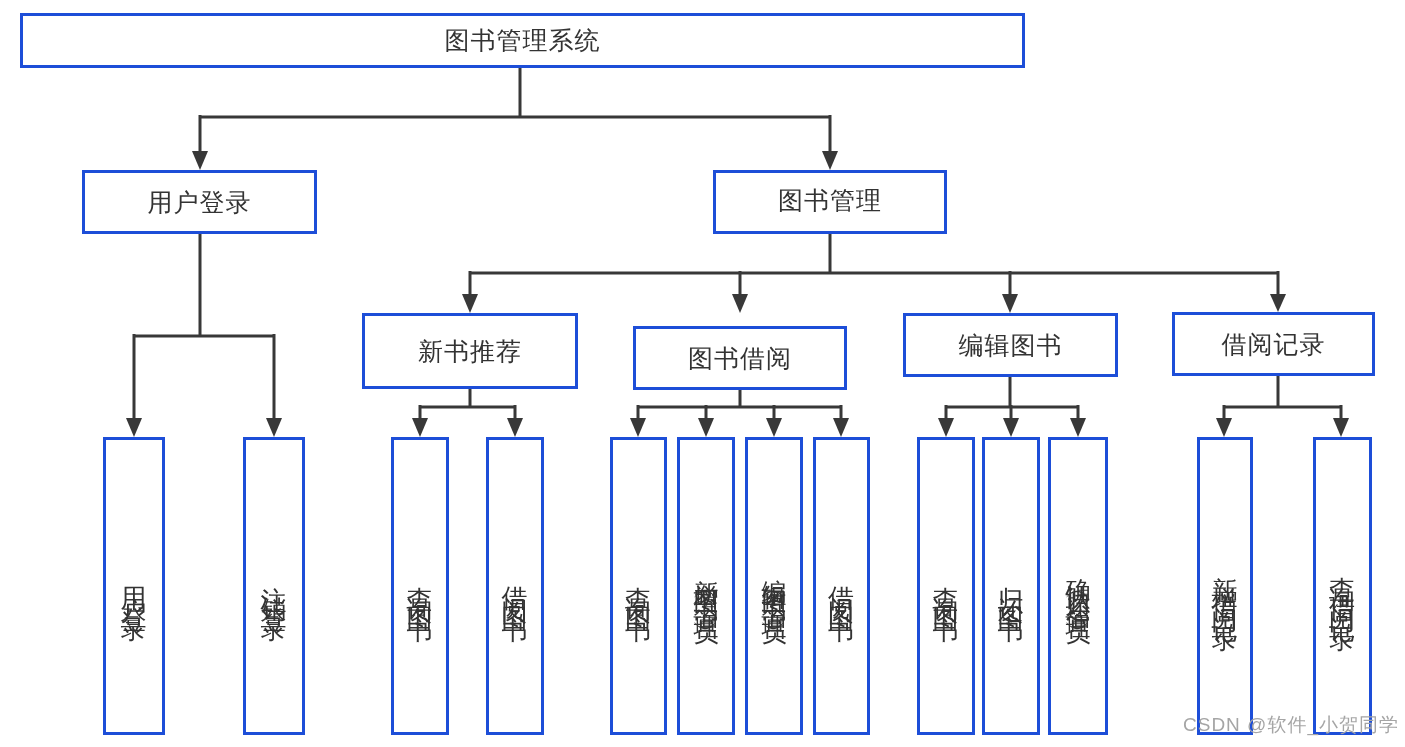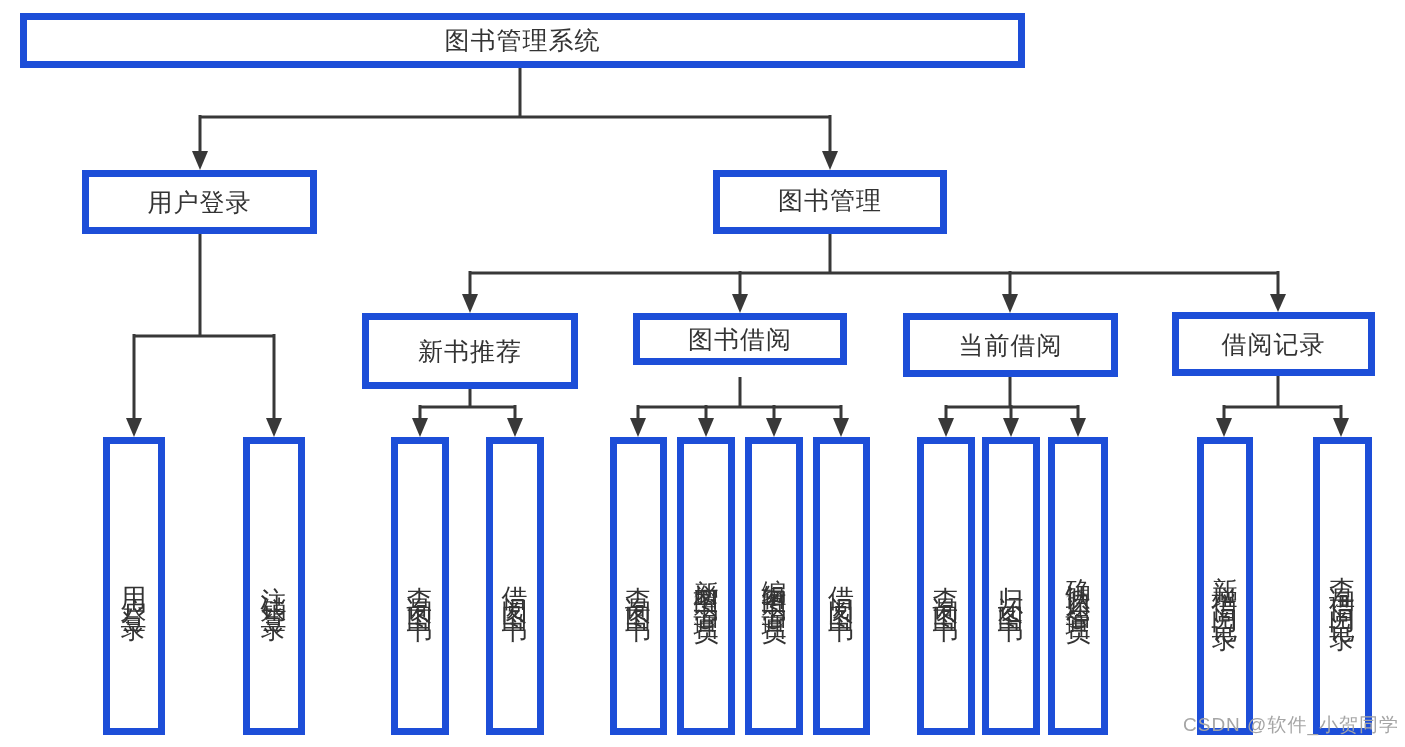--- a/index.html
+++ b/index.html
@@ -14,21 +14,21 @@
   }
   #connectors {
     position: absolute;
     left: 0; top: 0;
     width: 1405px; height: 747px;
     z-index: 1;
   }
   .node {
     position: absolute;
     background: #ffffff;
-    border: 7px solid #1d4ed8;
+    border: 3px solid #1d4ed8;
     color: #333333;
     display: flex;
     align-items: center;
     justify-content: center;
     z-index: 2;
     font-size: 25px;
     letter-spacing: 1px;
     line-height: 1;
   }
   .hnode { white-space: nowrap; }
@@ -97,22 +97,22 @@
       <polygon points="1333,418 1349,418 1341,437"></polygon>
     </g>
   </svg>
 
   <div class="node hnode" style="left:20px; top:13px; width:1005px; height:55px;">图书管理系统</div>
 
   <div class="node hnode" style="left:82px; top:170px; width:235px; height:64px;">用户登录</div>
   <div class="node hnode" style="left:713px; top:170px; width:234px; height:64px;font-family:Liberation Mono, monospace;">图书管理</div>
 
   <div class="node hnode" style="left:362px; top:313px; width:216px; height:76px;">新书推荐</div>
-  <div class="node hnode" style="left:633px; top:313px; width:214px; height:52px;">图书借阅</div>
-  <div class="node hnode" style="left:903px; top:313px; width:215px; height:64px;">当前借阅</div>
+  <div class="node hnode" style="left:633px; top:326px; width:214px; height:64px;">图书借阅</div>
+  <div class="node hnode" style="left:903px; top:313px; width:215px; height:64px;">编辑图书</div>
   <div class="node hnode" style="left:1172px; top:312px; width:203px; height:64px;">借阅记录</div>
 
   <div class="node leaf" style="left:103px; top:437px; width:62px; height:298px;">用户登录</div>
   <div class="node leaf" style="left:243px; top:437px; width:62px; height:298px;">注销登录</div>
 
   <div class="node leaf" style="left:391px; top:437px; width:58px; height:298px;">查询图书</div>
   <div class="node leaf" style="left:486px; top:437px; width:58px; height:298px;">借阅图书</div>
 
   <div class="node leaf" style="left:610px; top:437px; width:57px; height:298px;">查询图书</div>
   <div class="node leaf long" style="left:677px; top:437px; width:58px; height:298px;">新增图书（管理员）</div>

